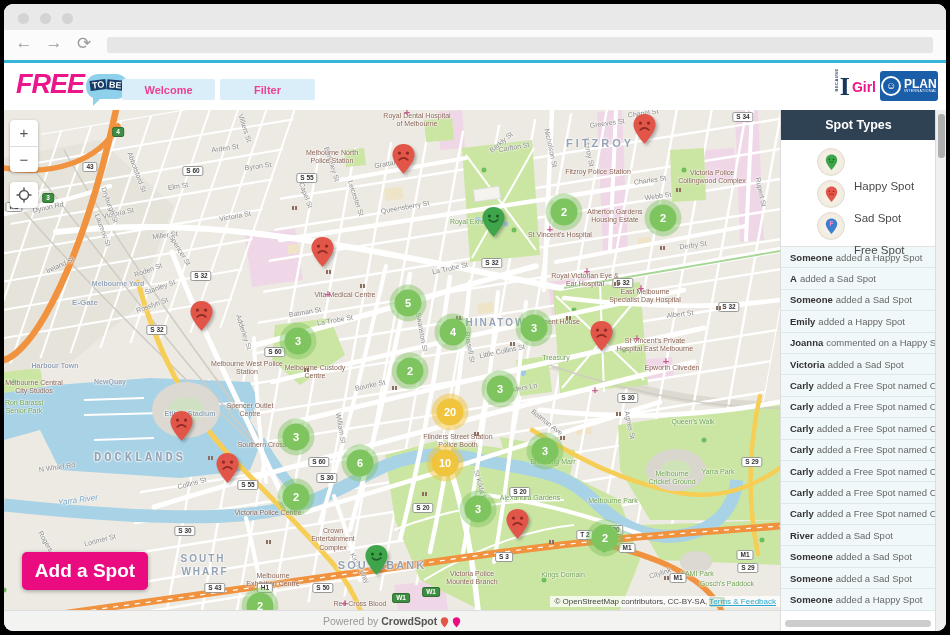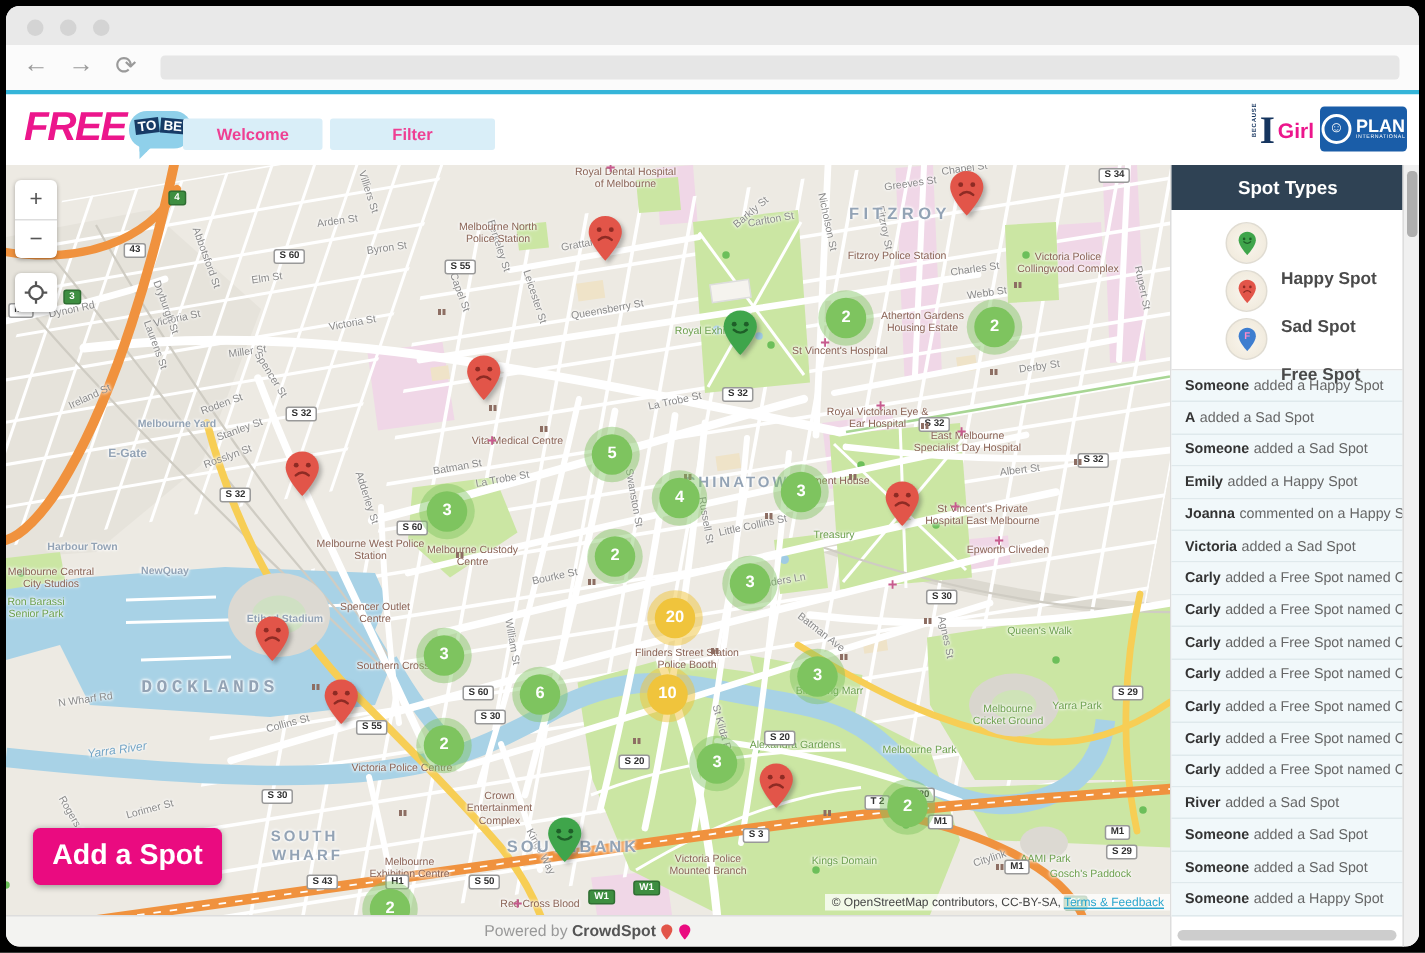--- a/index.html
+++ b/index.html
@@ -80,21 +80,21 @@
     border-top:1px solid #ddd;text-align:center;font-size:10.5px;color:#999;line-height:20px;}
   #mapfooter b{color:#555;}
   
   #sidebar{position:absolute;left:776px;top:0;width:155px;height:521px;background:#fff;border-left:1px solid #ddd;}
   #sbheader{height:30px;background:#2f4254;color:#fff;font-weight:bold;font-size:12.5px;
     text-align:center;line-height:30px;}
   #legend{padding:6px 0 4px 0;border-bottom:1px solid #e2e2e2;}
   .legrow{display:flex;align-items:center;height:32px;padding-left:36px;cursor:pointer;}
   .legico{width:26px;height:26px;border-radius:50%;background:radial-gradient(#faf6ee,#eee7d8);
     border:1px solid #e0dcd2;display:flex;align-items:center;justify-content:center;margin-right:9px;}
-  .leglabel{font-size:11.5px;color:#4a4a4a;font-weight:bold;margin-top:48px;}
+  .leglabel{font-size:11.5px;color:#4a4a4a;font-weight:normal;margin-top:48px;}
   #feedList{}
   .feedrow{height:21.4px;box-sizing:border-box;border-bottom:1px solid #dfe9ec;background:#f1f8fa;
     font-size:9.5px;color:#666;display:flex;align-items:center;padding-left:9px;cursor:pointer;
     white-space:nowrap;overflow:hidden;}
   .feedrow b{color:#333;margin-right:3px;}
   #sbpill{position:absolute;left:4px;bottom:4px;width:146px;height:7px;background:#cdcdcd;border-radius:4px;}
   #scrollbar{position:absolute;left:931px;top:0;width:11px;height:521px;background:#f0f0f0;border-left:1px solid #ddd;}
   #sbthumb{position:absolute;left:2px;top:4px;width:7px;height:44px;background:#aeaeae;border-radius:3px;}
 </style>
 </head>
@@ -115,21 +115,21 @@
     <div id="urlbar"></div>
   </div>
 
   <div id="tealline"></div>
 
   <div id="appheader">
     <div id="logo">
       <span class="free">FREE</span><span id="bubble"><span class="to">TO</span><span class="be">BE</span></span>
     </div>
     <button class="hbtn" style="left:118px;width:93px">Welcome</button>
-    <button class="hbtn" style="left:216px;width:110px">Filter</button>
+    <button class="hbtn" style="left:216px;width:95px">Filter</button>
     <div id="iamagirl">
       <span class="because">BECAUSE</span>
       <span class="bigI">I</span>
       <span class="col">
           <span class="ama"></span>
           <span class="girl">Girl</span>
         </span>
     </div>
     <div id="planlogo">
       <span class="glb">☺</span>

